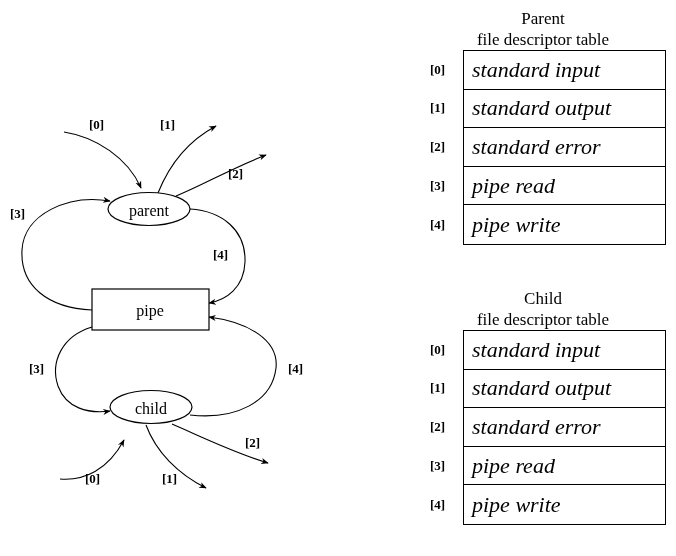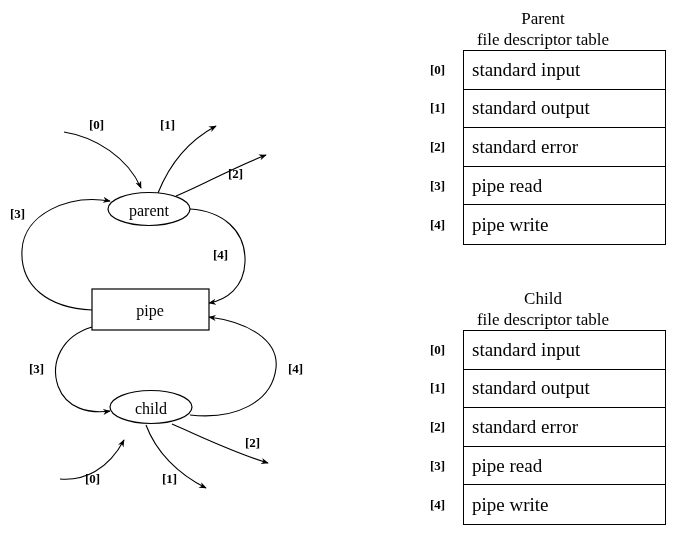--- a/index.html
+++ b/index.html
@@ -90,21 +90,22 @@
   .fd-index {
     position: absolute;
     left: -34px;
     top: 50%;
     transform: translateY(-50%);
     font-weight: bold;
     font-size: 13px;
     white-space: nowrap;
   }
   .fd-value {
-    font-size: 19px;
+    font-style: italic;
+    font-size: 22px;
     padding-left: 8px;
     white-space: nowrap;
   }
 </style>
 </head>
 <body>
 
 <div id="page">
 
   <svg id="diagram-svg" viewBox="0 0 420 556">

